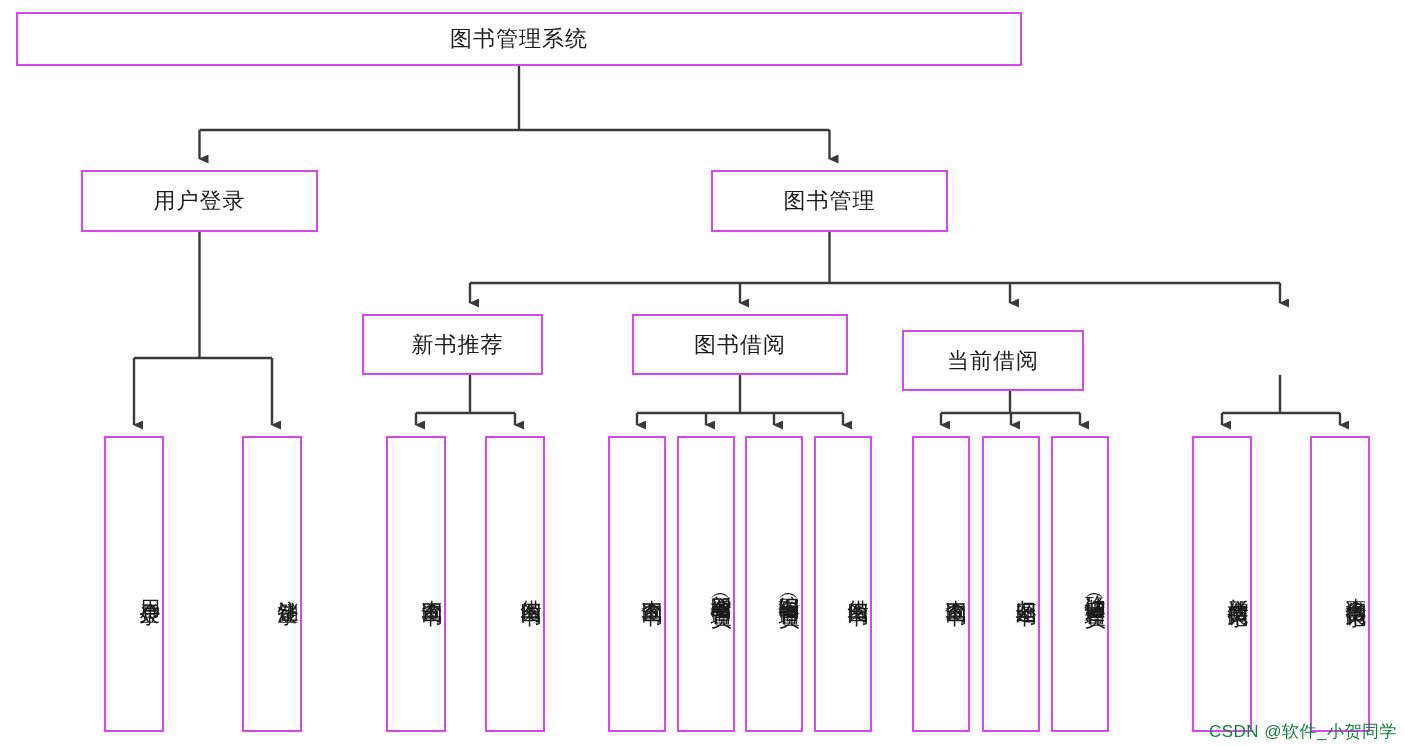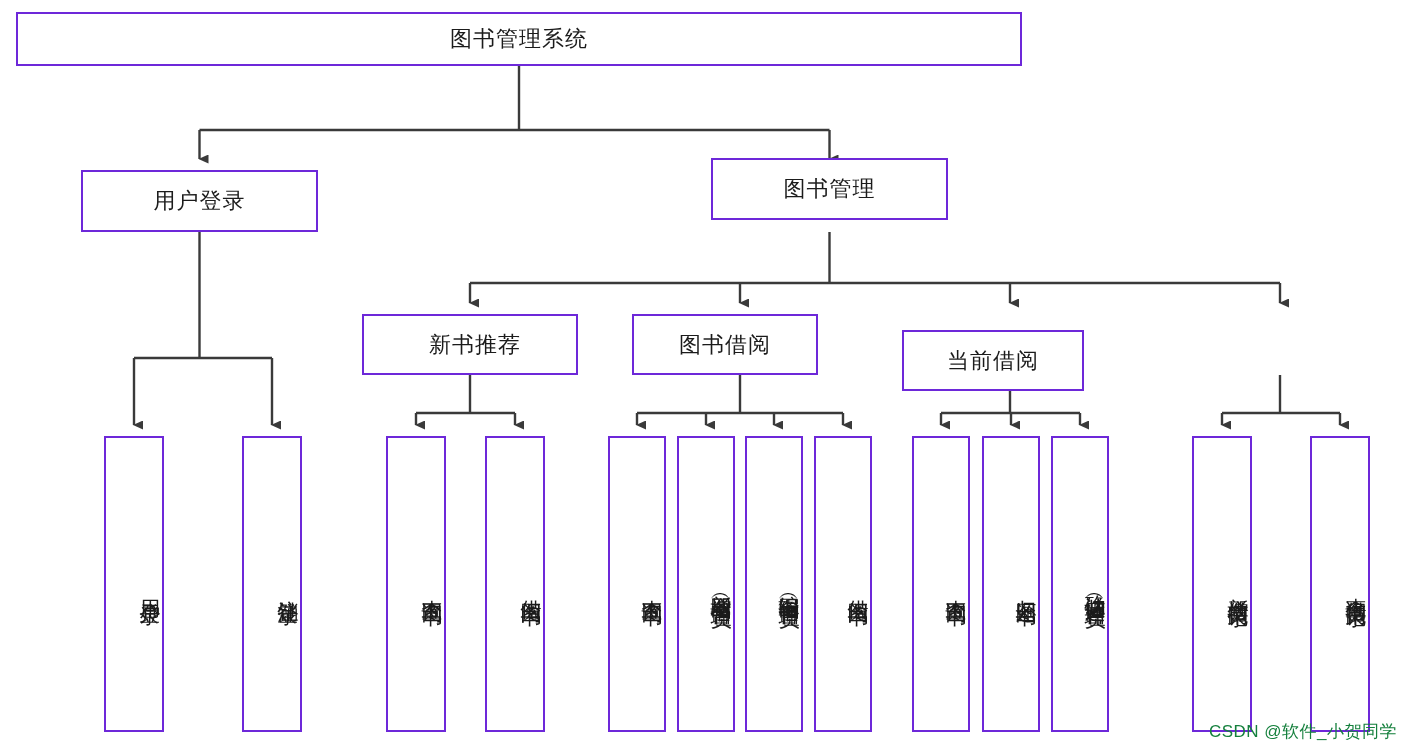--- a/index.html
+++ b/index.html
@@ -22,21 +22,21 @@
   svg#edges {
     position: absolute;
     left: 0;
     top: 0;
     width: 1405px;
     height: 747px;
     pointer-events: none;
   }
   .node {
     position: absolute;
-    border: 2px solid #6d28d9;
+    border: 2px solid #d946ef;
     background: #ffffff;
     display: flex;
     align-items: center;
     justify-content: center;
     color: #1b1b1b;
     text-align: center;
     line-height: 1.18;
   }
   .node.horiz {
     font-size: 22px;
@@ -118,28 +118,28 @@
       </g>
   </svg>
 
   <div class="node horiz" style="left: 16px; top: 12px; width: 1006px; height: 54px;">
     <span class="lbl">图书管理系统</span>
   </div>
 
   <div class="node horiz" style="left: 81px; top: 170px; width: 237px; height: 62px;">
     <span class="lbl">用户登录</span>
   </div>
-  <div class="node horiz" style="left: 711px; top: 158px; width: 237px; height: 62px;">
+  <div class="node horiz" style="left: 711px; top: 170px; width: 237px; height: 62px;">
     <span class="lbl">图书管理</span>
   </div>
 
-  <div class="node horiz" style="left: 362px; top: 314px; width: 216px; height: 61px; padding-left: 10px;">
+  <div class="node horiz" style="left: 362px; top: 314px; width: 181px; height: 61px; padding-left: 10px;">
     <span class="lbl">新书推荐</span>
   </div>
-  <div class="node horiz" style="left: 632px; top: 314px; width: 186px; height: 61px;">
+  <div class="node horiz" style="left: 632px; top: 314px; width: 216px; height: 61px;">
     <span class="lbl">图书借阅</span>
   </div>
   <div class="node horiz" style="left: 902px; top: 330px; width: 182px; height: 61px;">
     <span class="lbl">当前借阅</span>
   </div>
 
   <div class="node vert" style="left: 104px; top: 436px; width: 60px; height: 296px;">
     <span class="lbl">用户登录</span>
   </div>
   <div class="node vert" style="left: 242px; top: 436px; width: 60px; height: 296px;">

